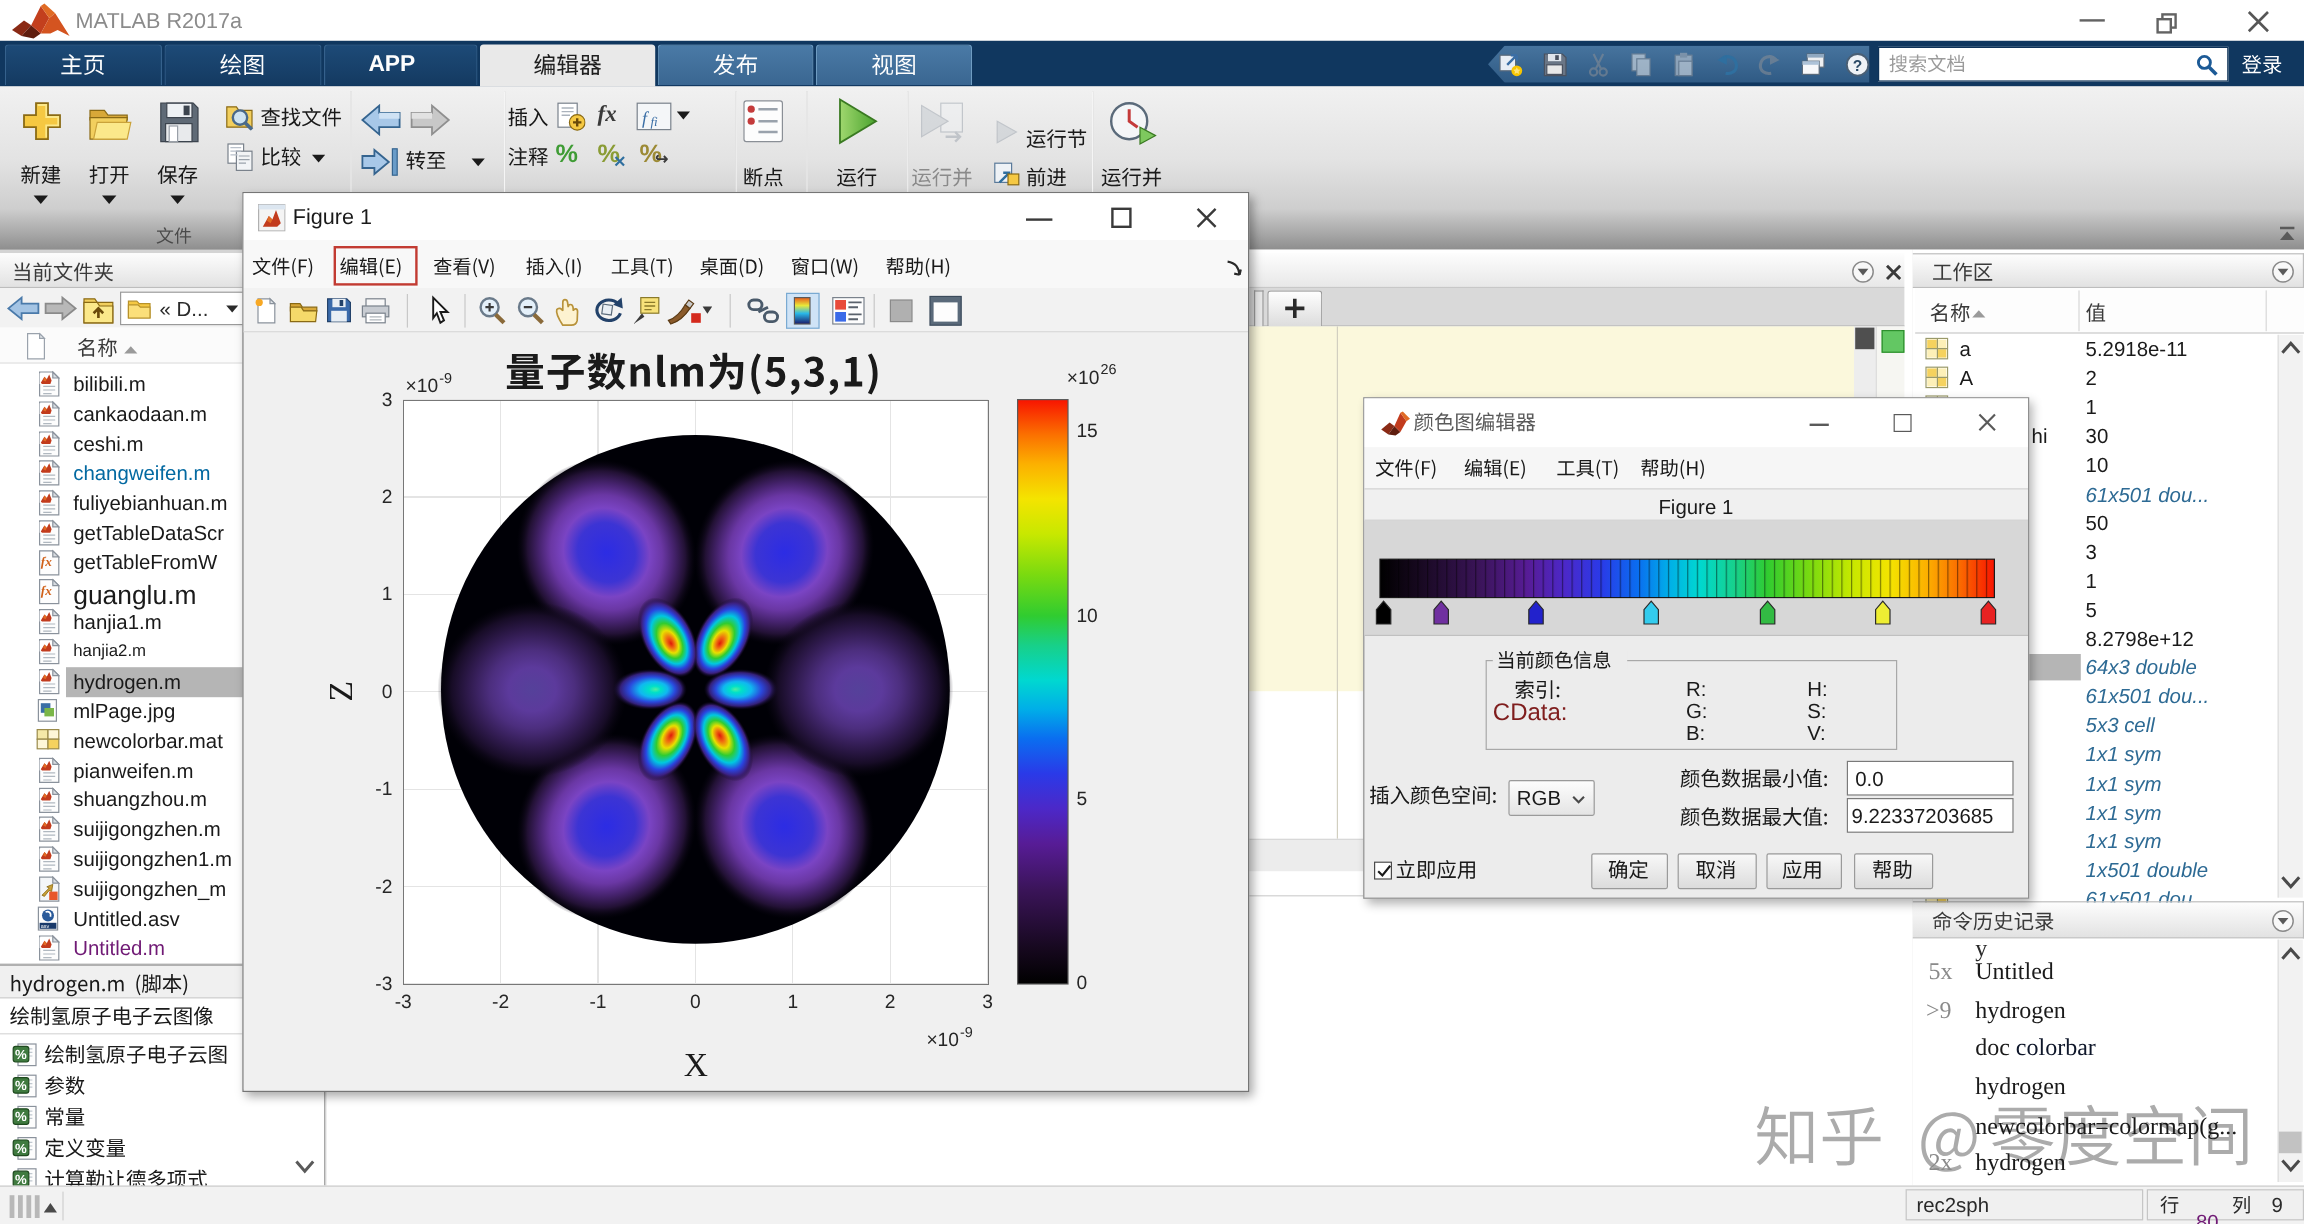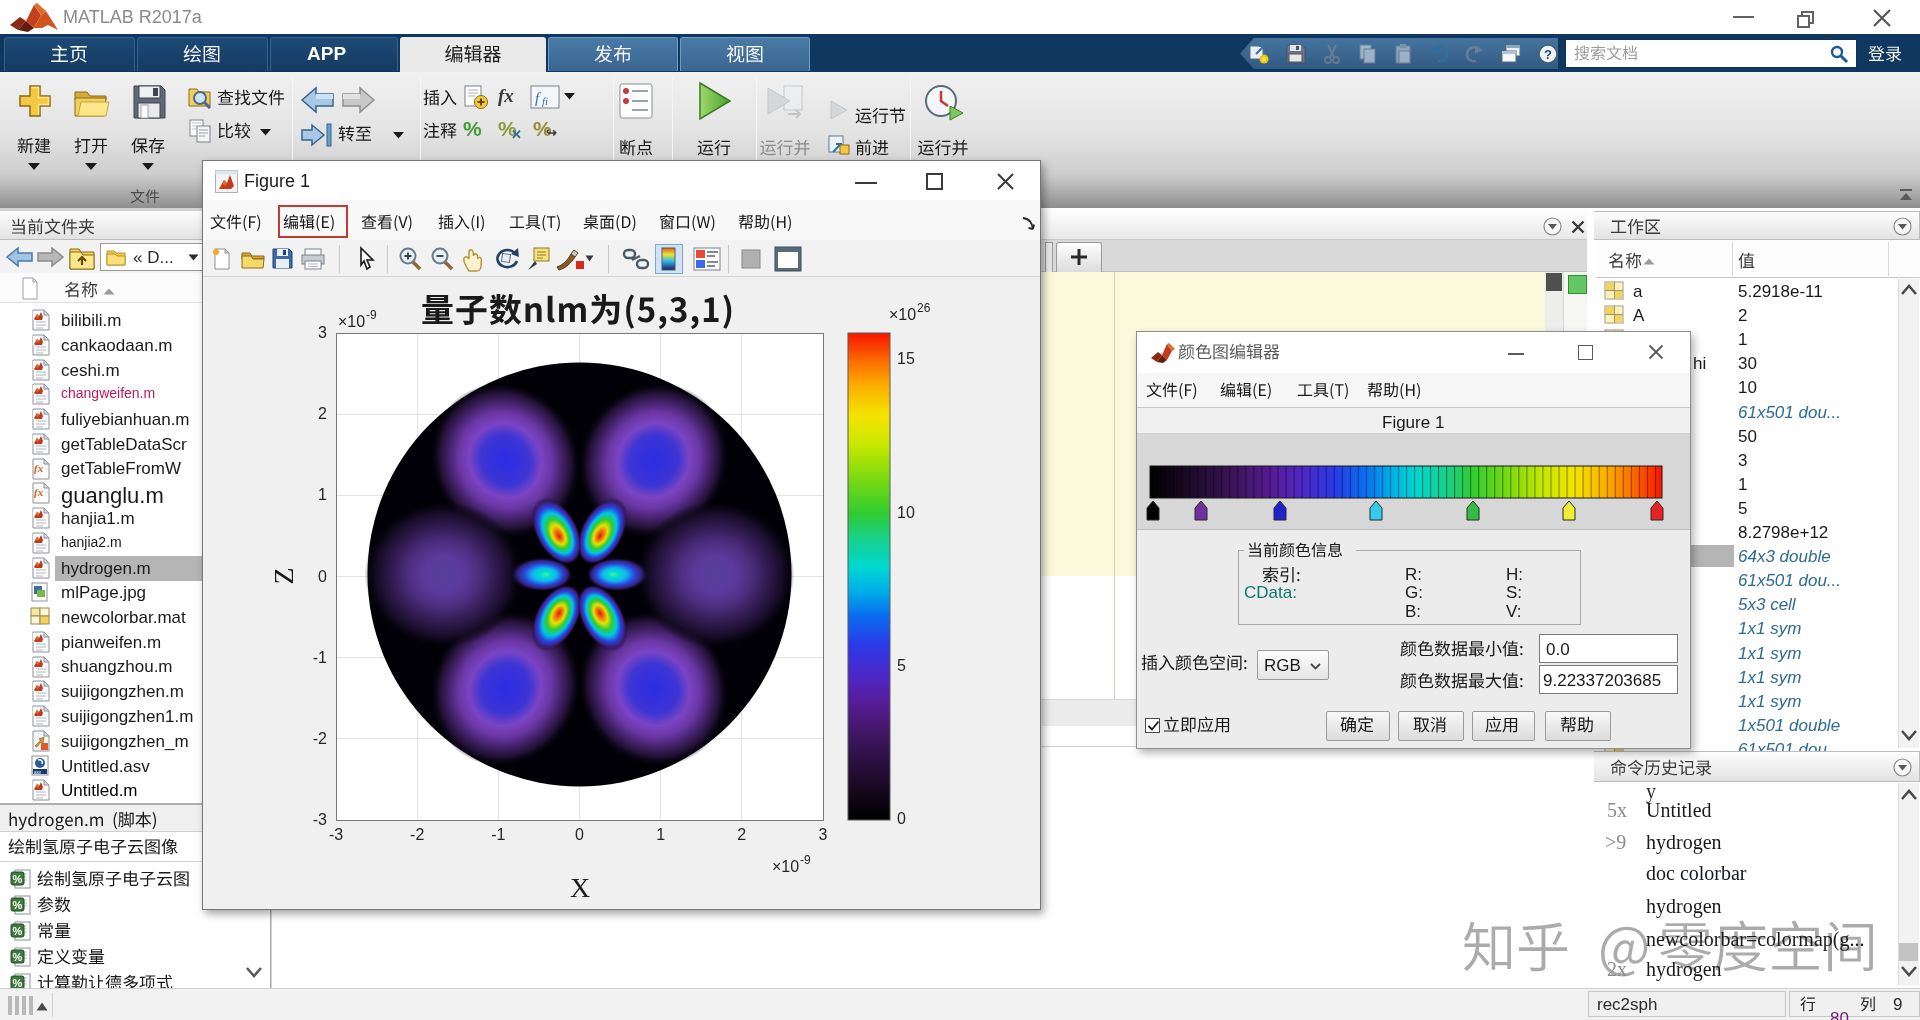--- a/index.html
+++ b/index.html
@@ -255,21 +255,21 @@
   </svg>
 <div class="lt" style="left:61px;top:362px;font-size:17px;color:#1a1a1a">ceshi.m</div>
 <svg class="a" style="left:30px;top:383.25px" width="21" height="22" viewBox="0 0 21 22">
 <path d="M3 1 h11 l5 5 v15 h-16 z" fill="#fdfdfd" stroke="#8a929c"></path>
 <path d="M14 1 l5 5 h-5 z" fill="#d8dde2" stroke="#8a929c"></path>
 <path d="M6 13 h10 M6 16 h10 M6 19 h7" stroke="#b0b8c0" stroke-width="1"></path>
 <polygon points="3,2 12,2 12,11 3,11" fill="#fff"></polygon>
 <polygon points="4,10 7,5 9,7 11,3 13,8 12,11 5,11" fill="#c23b1d"></polygon>
 <polygon points="7,5 9,7 8,9 6,8" fill="#e06b24"></polygon>
   </svg>
-<div class="lt" style="left:61px;top:386px;font-size:14px;color:#be185d">changweifen.m</div>
+<div class="lt" style="left:61px;top:386px;font-size:17px;color:#0369a1">changweifen.m</div>
 <svg class="a" style="left:30px;top:408.0px" width="21" height="22" viewBox="0 0 21 22">
 <path d="M3 1 h11 l5 5 v15 h-16 z" fill="#fdfdfd" stroke="#8a929c"></path>
 <path d="M14 1 l5 5 h-5 z" fill="#d8dde2" stroke="#8a929c"></path>
 <path d="M6 13 h10 M6 16 h10 M6 19 h7" stroke="#b0b8c0" stroke-width="1"></path>
 <polygon points="3,2 12,2 12,11 3,11" fill="#fff"></polygon>
 <polygon points="4,10 7,5 9,7 11,3 13,8 12,11 5,11" fill="#c23b1d"></polygon>
 <polygon points="7,5 9,7 8,9 6,8" fill="#e06b24"></polygon>
   </svg>
 <div class="lt" style="left:61px;top:411px;font-size:17px;color:#1a1a1a">fuliyebianhuan.m</div>
 <svg class="a" style="left:30px;top:432.75px" width="21" height="22" viewBox="0 0 21 22">
@@ -386,21 +386,21 @@
   </svg>
 <div class="lt" style="left:61px;top:758px;font-size:17px;color:#1a1a1a">Untitled.asv</div>
 <svg class="a" style="left:30px;top:779.25px" width="21" height="22" viewBox="0 0 21 22">
 <path d="M3 1 h11 l5 5 v15 h-16 z" fill="#fdfdfd" stroke="#8a929c"></path>
 <path d="M14 1 l5 5 h-5 z" fill="#d8dde2" stroke="#8a929c"></path>
 <path d="M6 13 h10 M6 16 h10 M6 19 h7" stroke="#b0b8c0" stroke-width="1"></path>
 <polygon points="3,2 12,2 12,11 3,11" fill="#fff"></polygon>
 <polygon points="4,10 7,5 9,7 11,3 13,8 12,11 5,11" fill="#c23b1d"></polygon>
 <polygon points="7,5 9,7 8,9 6,8" fill="#e06b24"></polygon>
   </svg>
-<div class="lt" style="left:61px;top:782px;font-size:17px;color:#000000">Untitled.m</div>
+<div class="lt" style="left:61px;top:782px;font-size:17px;color:#701a75">Untitled.m</div>
 <div class="a" style="left:0;top:803px;width:271px;height:2px;background:#b0b0b0"></div>
 <div class="a" style="left:0;top:805px;width:271px;height:27px;background:#f0f0f0;border-bottom:1px solid #d0d0d0"></div>
 <div class="a" style="left:0;top:861px;width:271px;height:1px;background:#d8d8d8"></div>
 <svg class="a" style="left:10px;top:869px" width="22" height="21" viewBox="0 0 22 21">
 <rect x="5" y="1" width="15" height="18" fill="#fdfdfd" stroke="#8a929c"></rect>
 <path d="M8 5 h9 M8 8 h9 M8 11 h9 M8 14 h6" stroke="#c0c8d0" stroke-width="1"></path>
 <rect x="1" y="3" width="13" height="13" rx="2" fill="#3f7a3f" stroke="#1f4a1f"></rect>
 <text x="2.5" y="13.5" font-size="11" font-weight="bold" fill="#fff" font-family="Liberation Sans">%</text>
   </svg>
 <svg class="a" style="left:10px;top:895px" width="22" height="21" viewBox="0 0 22 21">
@@ -1020,21 +1020,21 @@
 <path d="M2 21 L2 9 L8 2 L14 9 L14 21 Z" fill="#33bb44" stroke="#2a2a2a"></path>
     </svg>
     <svg class="a" style="left:424px;top:167px" width="16" height="22" viewBox="0 0 16 22">
 <path d="M2 21 L2 9 L8 2 L14 9 L14 21 Z" fill="#eeee33" stroke="#2a2a2a"></path>
     </svg>
     <svg class="a" style="left:512px;top:167px" width="16" height="22" viewBox="0 0 16 22">
 <path d="M2 21 L2 9 L8 2 L14 9 L14 21 Z" fill="#e82222" stroke="#2a2a2a"></path>
     </svg>
     <div class="a" style="left:101px;top:218px;width:343px;height:75px;border:1px solid #a8a8a8"></div>
     <div class="a" style="left:107px;top:210px;width:112px;height:16px;background:#ececec"></div>
-    <div class="lt" style="left:107px;top:252px;font-size:17px;color:#0f766e">CData:</div>
+    <div class="lt" style="left:107px;top:252px;font-size:20px;color:#7f1d1d">CData:</div>
     <div class="lt" style="left:268px;top:234px;font-size:17px;color:#1a1a1a">R:</div>
     <div class="lt" style="left:268px;top:252px;font-size:17px;color:#1a1a1a">G:</div>
     <div class="lt" style="left:268px;top:271px;font-size:17px;color:#1a1a1a">B:</div>
     <div class="lt" style="left:369px;top:234px;font-size:17px;color:#1a1a1a">H:</div>
     <div class="lt" style="left:369px;top:252px;font-size:17px;color:#1a1a1a">S:</div>
     <div class="lt" style="left:369px;top:271px;font-size:17px;color:#1a1a1a">V:</div>
     <div class="a" style="left:120px;top:318px;width:72px;height:30px;background:linear-gradient(#fdfdfd,#e4e4e4);border:1px solid #9a9a9a;border-radius:2px"></div>
     <div class="lt" style="left:127px;top:325px;font-size:17px;color:#1a1a1a">RGB</div>
     <svg class="a" style="left:172px;top:330px" width="13" height="8" viewBox="0 0 13 8">
       <path d="M2 2 L6.5 6.5 L11 2" stroke="#4a4a4a" stroke-width="1.8" fill="none"></path>

